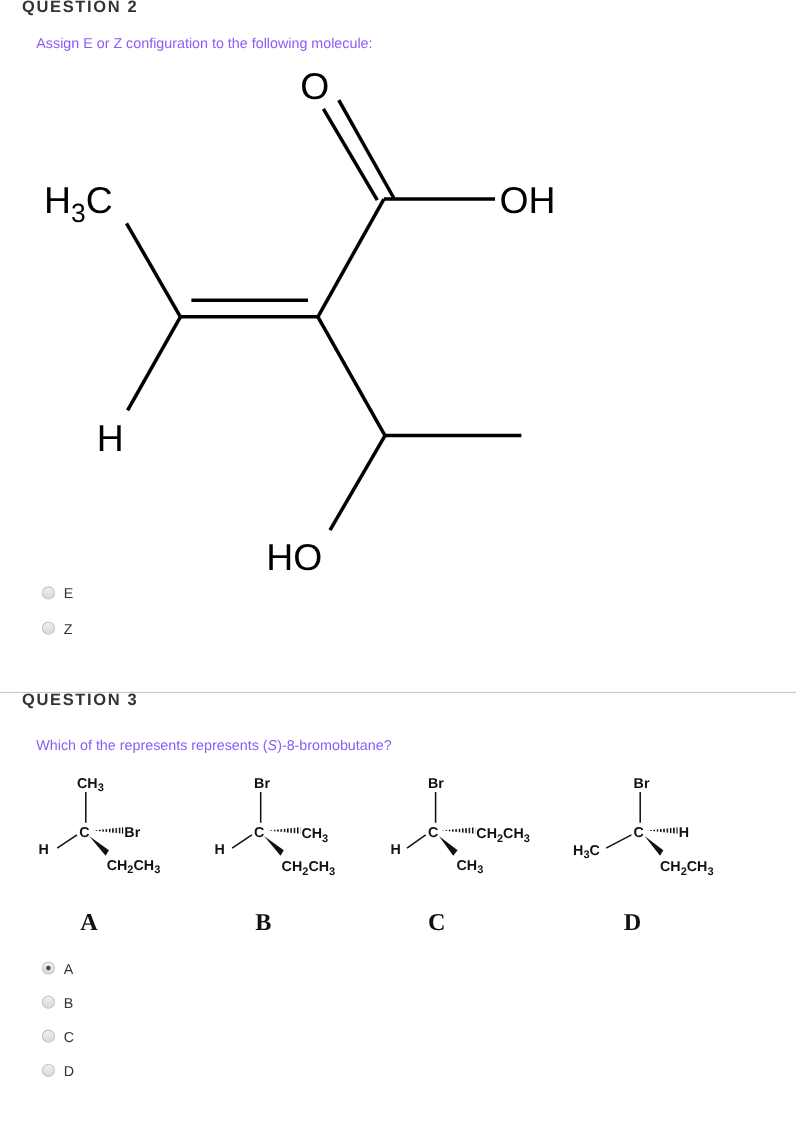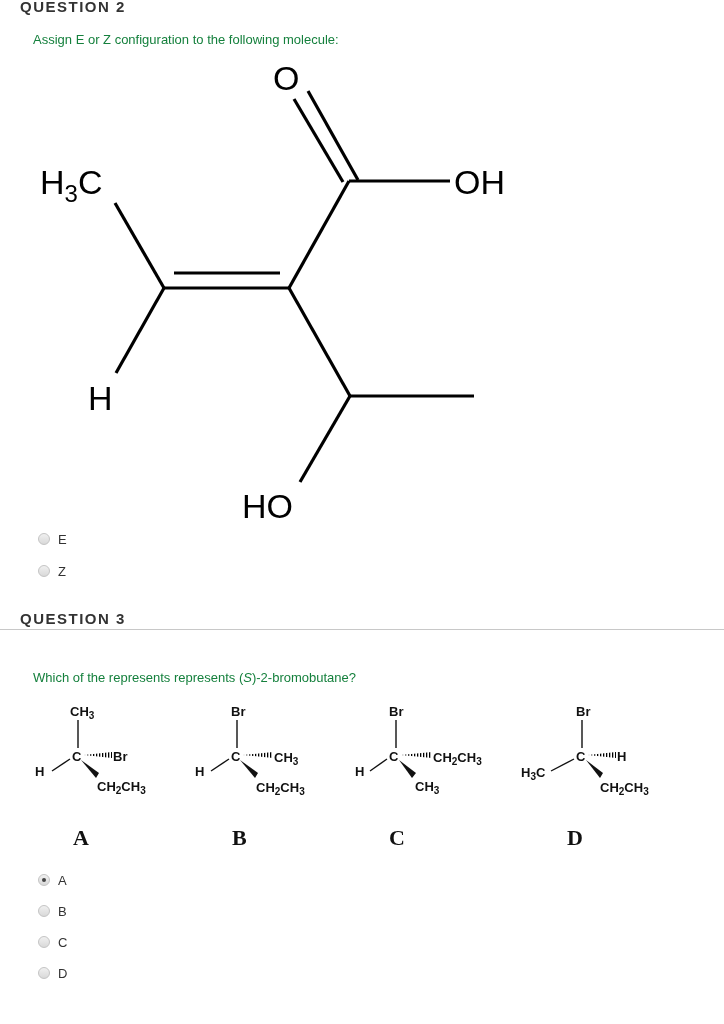--- a/index.html
+++ b/index.html
@@ -1,18 +1,18 @@
 <!DOCTYPE html>
 <html><head>
 <meta charset="utf-8">
 <style>
   html, body { margin:0; padding:0; background:#ffffff; }
   body { width:724px; height:1024px; position:relative; overflow:hidden; font-family:"Liberation Sans", sans-serif; color:#333; }
   .q-heading { position:absolute; left:20px; font-size:15px; font-weight:bold; letter-spacing:1.5px; color:#333; }
-  .q-prompt { position:absolute; left:33px; font-size:13px; color:#15803d; }
+  .q-prompt { position:absolute; left:33px; font-size:13px; color:#8b5cf6; }
   .radio-row { position:absolute; left:38px; display:flex; align-items:center; height:16px; cursor:pointer; }
   .radio { width:12px; height:12px; border-radius:50%; background:linear-gradient(#f0f0f0,#d9d9d9); border:1px solid #c4c4c4; box-sizing:border-box; position:relative; }
   .radio.checked::after { content:""; position:absolute; left:3px; top:3px; width:4px; height:4px; border-radius:50%; background:#444; }
   .radio-label { margin-left:8px; font-size:13px; color:#333; }
   .divider { position:absolute; left:0; top:629px; width:724px; height:1px; background:#c8c8c8; }
   svg text { font-family:"Liberation Sans", sans-serif; }
   .structure-letter { font-family:"Liberation Serif", serif; font-weight:bold; font-size:22px; fill:#111; }
 </style>
 </head>
 <body>
@@ -54,22 +54,22 @@
   <span class="radio"></span>
   <span class="radio-label">E</span>
 </div>
 <div class="radio-row" style="top:563px;">
   <span class="radio"></span>
   <span class="radio-label">Z</span>
 </div>
 
 <div class="divider"></div>
 
-<div class="q-heading" style="top:610px;">QUESTION 3</div>
-<div class="q-prompt" style="top:670px;"><span>Which of the represents represents (</span><i>S</i><span>)-2-bromobutane?</span></div>
+<div class="q-heading" style="top:628px;">QUESTION 3</div>
+<div class="q-prompt" style="top:670px;"><span>Which of the represents represents (</span><i>S</i><span>)-8-bromobutane?</span></div>
 
 <svg style="position:absolute;left:0;top:695px;" width="724" height="160" viewBox="0 0 724 160">
   <defs>
     <pattern id="hash" width="3" height="10" patternUnits="userSpaceOnUse">
       <rect x="0" y="0" width="1.3" height="10" fill="#000"></rect>
     </pattern>
   </defs>
 
   <g font-weight="bold" font-size="13" fill="#111">
     <text x="70" y="21">CH<tspan font-size="10" dy="3">3</tspan></text>

